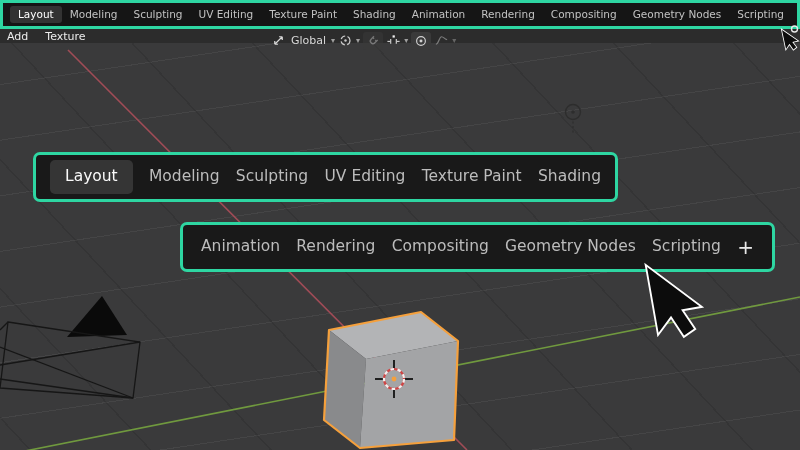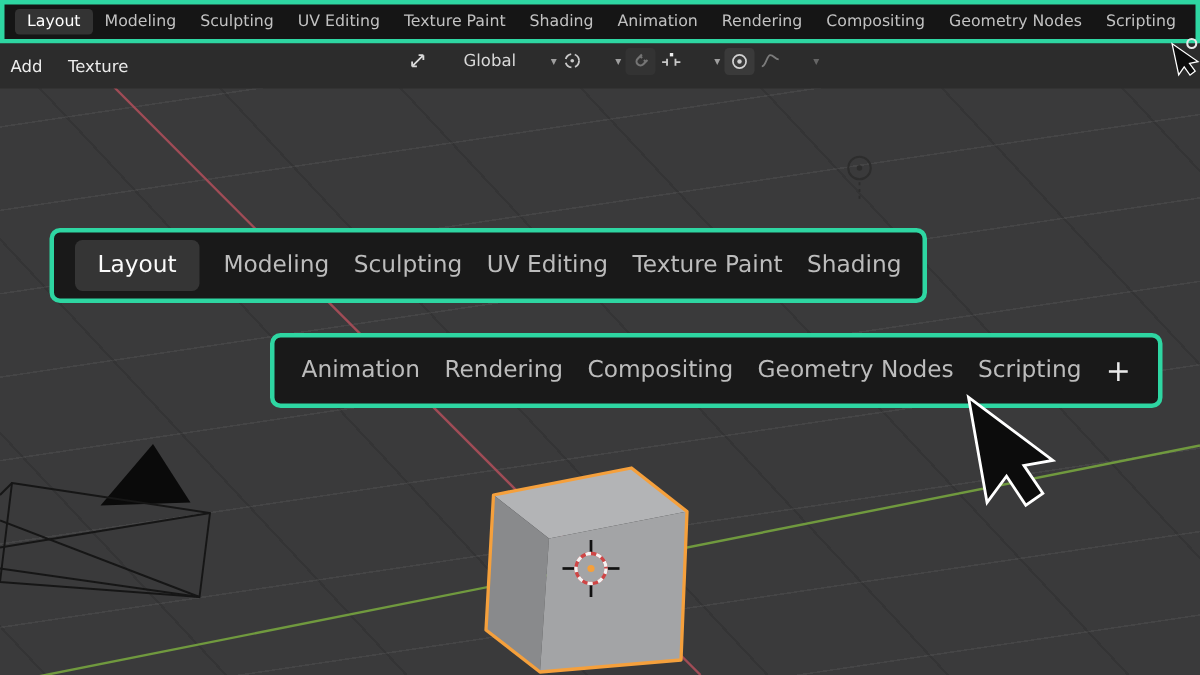--- a/index.html
+++ b/index.html
@@ -21,26 +21,26 @@
   
   #topbar{position:absolute;left:0;top:0;width:800px;height:29px;box-sizing:border-box;
     background:#151515;border:3px solid var(--teal);display:flex;align-items:center;
     padding:0 4px 0 7px;z-index:10;}
   .tb-tab{font-size:10.5px;color:#c2c2c2;padding:3px 8px;border-radius:3px;white-space:nowrap;
     line-height:1;}
   .tb-tab.active{background:#333333;color:#ffffff;}
   .tb-plus{font-size:13px;color:#d5d5d5;margin-left:8px;line-height:1;padding:0 4px;}
 
   
-  #toolbar{position:absolute;left:0;top:29px;width:800px;height:30px;background:#2c2c2c;
+  #toolbar{position:absolute;left:0;top:29px;width:800px;height:14px;background:#2c2c2c;
     z-index:10;display:flex;align-items:center;}
   .menu-item{font-size:11px;color:#ececec;padding:0;margin-left:17px;line-height:1;}
   .menu-item:first-child{margin-left:7px;}
   #tool-cluster{position:absolute;left:271px;top:0;height:23px;display:flex;align-items:center;gap:3px;}
-  .tool-group{display:flex;align-items:center;gap:20px;text-align:center;}
+  .tool-group{display:flex;align-items:center;gap:2px;text-align:center;}
   .iconbox{background:#3a3a3a;border-radius:3px;padding:2px 3px;display:flex;align-items:center;}
   .chev{font-size:8px;color:#9f9f9f;line-height:1;margin-left:1px;}
   .dim{opacity:.5;}
   .orient-label{font-size:11px;color:#d8d8d8;margin:0 2px 0 3px;line-height:1;}
   .ticon{display:block;}
 
   
   .callout{position:absolute;box-sizing:border-box;background:#191919;border:3px solid var(--teal);
     border-radius:7px;display:flex;align-items:center;justify-content:space-between;z-index:4;}
   #callout1{left:33px;top:152px;width:585px;height:50px;padding:0 14px;}

